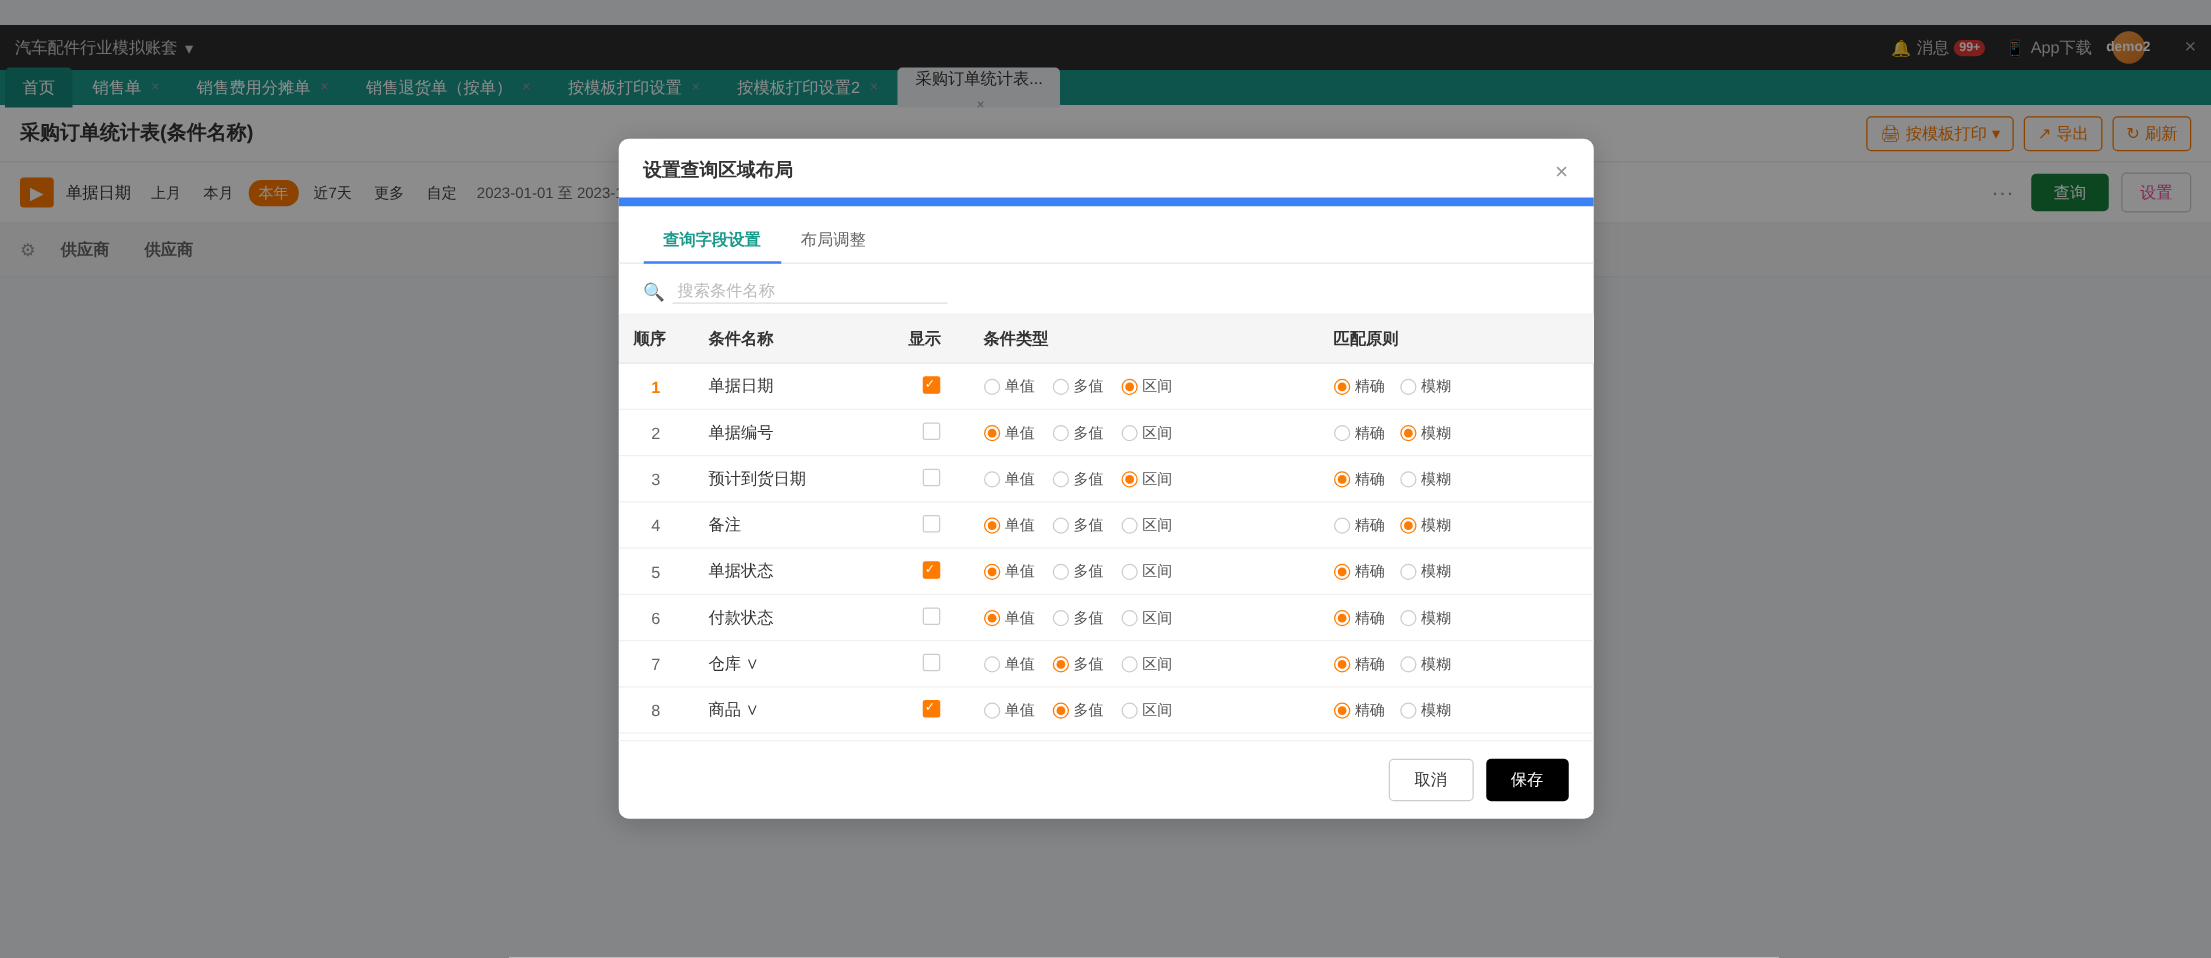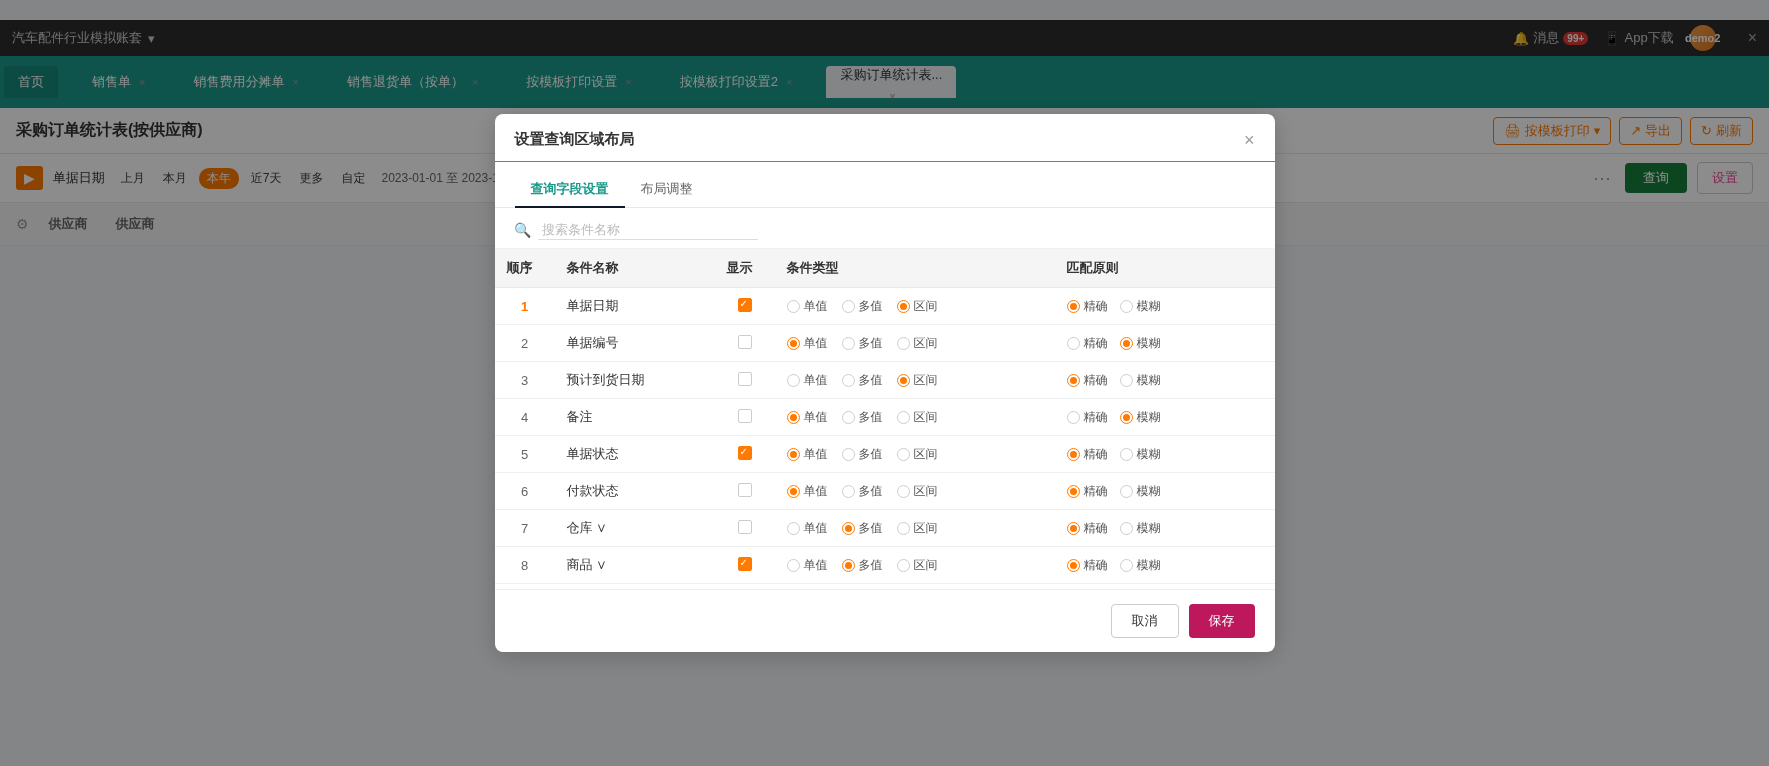--- a/index.html
+++ b/index.html
@@ -27,25 +27,25 @@
     .avatar {
       width: 26px; height: 26px; border-radius: 50%;
       background: linear-gradient(135deg, #f8a04a, #e07820);
       display: flex; align-items: center; justify-content: center;
       color: white; font-size: 11px; font-weight: bold;
     }
 
     
     .nav-bar {
       background: #1a9a8a;
-      height: 52px;
+      height: 28px;
       display: flex;
       align-items: center;
       padding: 0 0 0 4px;
-      gap: 20px;
+      gap: 2px;
     }
     .nav-tab {
       height: 32px;
       padding: 0 14px;
       display: flex; align-items: center; gap: 6px;
       border-radius: 4px 4px 0 0;
       font-size: 13px; color: #fff; cursor: pointer;
       background: transparent;
     }
     .nav-tab.active { background: #f0f2f5; color: #333; flex-direction: column; }
@@ -111,37 +111,37 @@
       width: 780px;
       max-height: 680px;
       display: flex; flex-direction: column;
       box-shadow: 0 4px 24px rgba(0,0,0,0.2);
       position: relative;
       z-index: 101;
     }
     .modal-header {
       display: flex; align-items: center; justify-content: space-between;
       padding: 16px 20px 12px;
-      border-bottom: 1px solid #3b82f6;
+      border-bottom: 7px solid #3b82f6;
     }
     .modal-title { font-size: 15px; font-weight: bold; color: #333; }
     .modal-close { font-size: 18px; color: #999; cursor: pointer; line-height: 1; }
 
     .modal-tabs {
       display: flex; gap: 0;
       padding: 10px 20px 0;
       border-bottom: 1px solid #e8e8e8;
     }
     .modal-tab {
       padding: 8px 16px;
       font-size: 13px; color: #666; cursor: pointer;
       border-bottom: 2px solid transparent;
       margin-bottom: -1px;
     }
-    .modal-tab.active { color: #1a9a8a; border-bottom: 2px solid #0f172a; font-weight: bold; }
+    .modal-tab.active { color: #1a9a8a; border-bottom: 2px solid #3b82f6; font-weight: bold; }
 
     .modal-search {
       padding: 12px 20px 8px;
       display: flex; align-items: center;
       border-bottom: 1px solid #f0f0f0;
     }
     .search-icon { color: #999; margin-right: 6px; font-size: 14px; }
     .search-input {
       border: none; outline: none;
       font-size: 13px; color: #333; width: 220px;
@@ -226,21 +226,21 @@
       padding: 14px 20px;
       display: flex; justify-content: flex-end; gap: 10px;
       border-top: 1px solid #f0f0f0;
     }
     .btn-cancel {
       padding: 7px 20px; border: 1px solid #ccc; border-radius: 4px;
       background: white; color: #333; font-size: 13px; cursor: pointer;
     }
     .btn-save {
       padding: 7px 20px; border: none; border-radius: 4px;
-      background: #be185d; color: white; font-size: 13px; cursor: pointer;
+      background: #000000; color: white; font-size: 13px; cursor: pointer;
     }
 
     
     .scroll-area::-webkit-scrollbar { width: 6px; }
     .scroll-area::-webkit-scrollbar-thumb { background: #ccc; border-radius: 3px; }
   </style>
 </head>
 <body>
 
 <div class="top-bar">
@@ -289,21 +289,21 @@
     <span>按模板打印设置2</span>
     <span class="tab-close">×</span>
   </div>
   <div class="nav-tab active">
     <span>采购订单统计表...</span>
     <span class="tab-close">×</span>
   </div>
 </div>
 
 <div class="page-header">
-  <h2 class="page-title">采购订单统计表(按供应商)</h2>
+  <h2 class="page-title">采购订单统计表(条件名称)</h2>
   <div class="header-actions">
     <button class="btn-print">
       <span>🖨</span>
       <span>按模板打印</span>
       <span>▾</span>
     </button>
     <button class="btn-export">
       <span>↗</span>
       <span>导出</span>
     </button>

